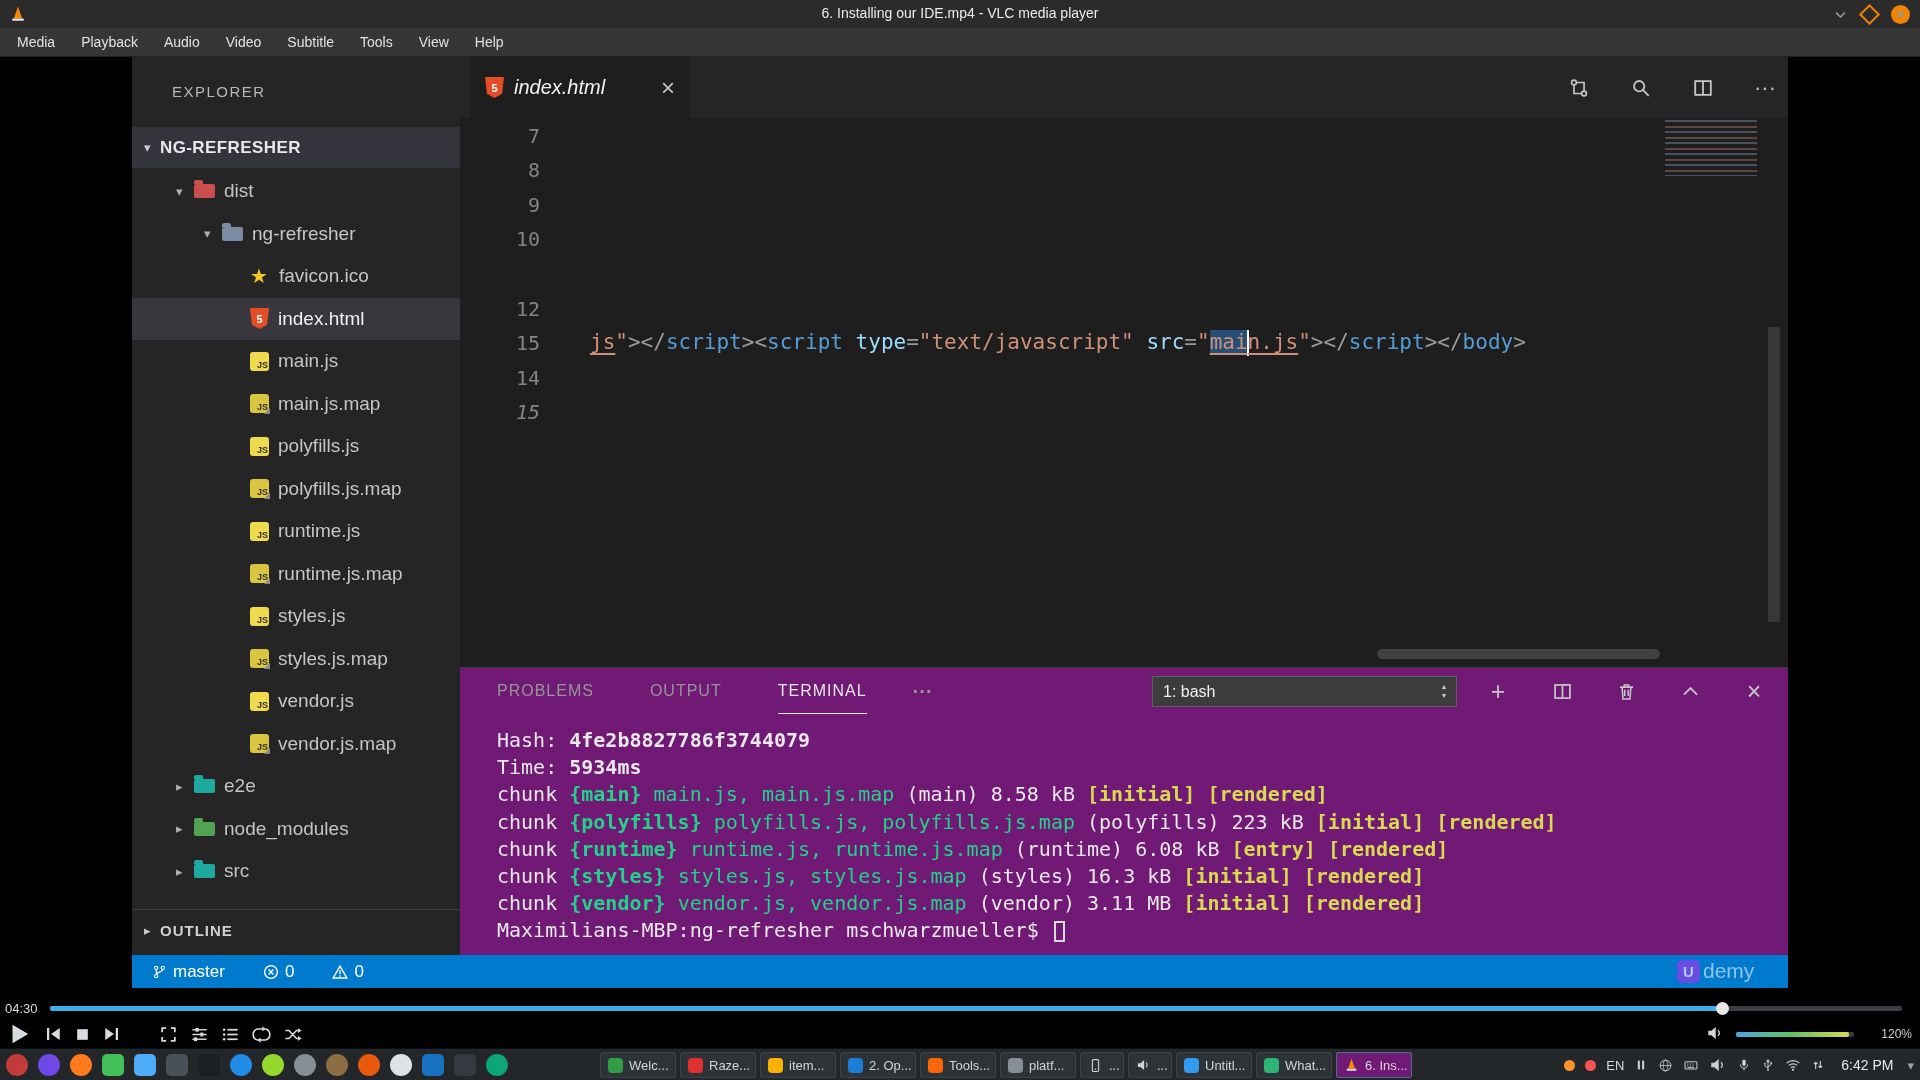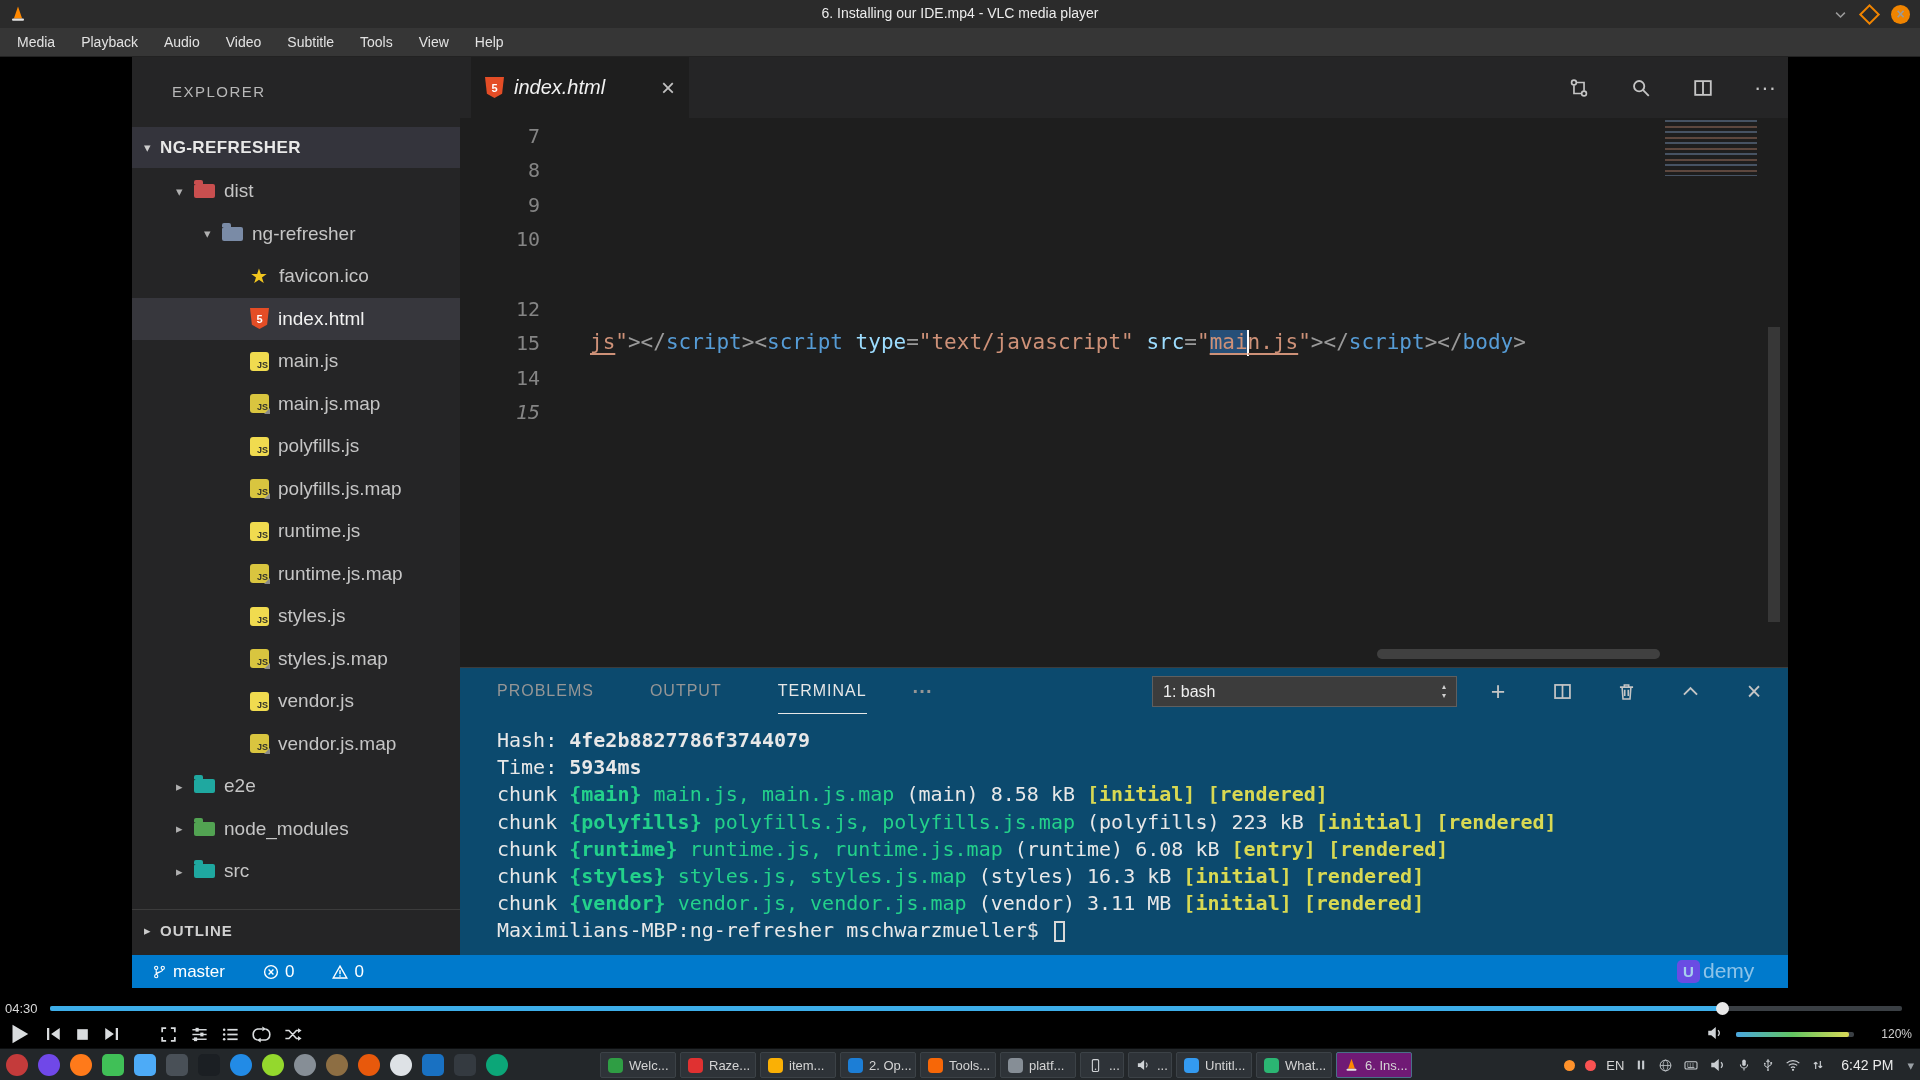--- a/index.html
+++ b/index.html
@@ -77,21 +77,21 @@
   .tk-punct{color:#9a9a9a;}
   .tk-u{text-decoration:underline;text-underline-offset:4px;}
   .tk-sel{background:#264f78;}
   .code-cursor{display:inline-block;width:2px;height:26px;background:#fff;vertical-align:middle;margin:0 -1px;}
   .minimap{position:absolute;left:1205px;top:2px;width:92px;height:56px;opacity:.9;
            background:repeating-linear-gradient(180deg,rgba(130,160,200,.45) 0 2px,rgba(0,0,0,0) 2px 6px,
            rgba(206,145,120,.4) 6px 8px,rgba(0,0,0,0) 8px 11px);}
   .vscroll{position:absolute;left:1308px;top:209px;width:12px;height:295px;background:rgba(121,121,121,.28);}
   .hscroll{position:absolute;left:917px;top:531px;width:283px;height:10px;border-radius:5px;background:rgba(121,121,121,.38);}
 
-  .panel{position:absolute;left:328px;top:610px;width:1328px;height:288px;background:#0c4a6e;
+  .panel{position:absolute;left:328px;top:610px;width:1328px;height:288px;background:#701a75;
          border-top:1px solid #3c3c3c;box-sizing:border-box;}
   .panel-tabs{position:absolute;left:37px;top:0;height:46px;display:flex;gap:56px;align-items:center;}
   .ptab{font-size:16px;letter-spacing:1px;color:#969696;height:100%;display:flex;align-items:center;
         box-sizing:border-box;border-bottom:1px solid transparent;}
   .ptab.active{color:#e7e7e7;border-bottom:1px solid #e7e7e7;}
   .ptab-more{font-size:20px;font-weight:bold;color:#969696;margin-left:-10px;}
   .shell-select{position:absolute;left:692px;top:8px;width:305px;height:31px;background:#3c3c3c;
                 border:1px solid #5f5f5f;display:flex;align-items:center;padding:0 10px;box-sizing:border-box;
                 font-size:16px;color:#f0f0f0;}
   .spin{margin-left:auto;display:flex;flex-direction:column;font-size:8px;color:#cfcfcf;line-height:1.1;}

